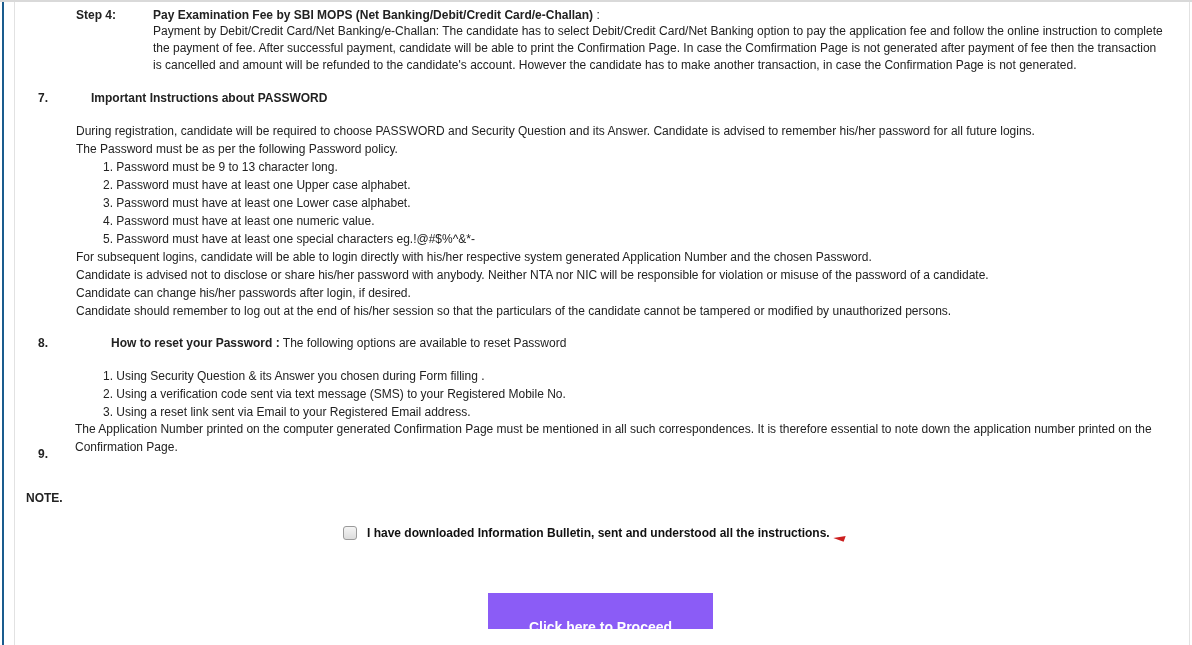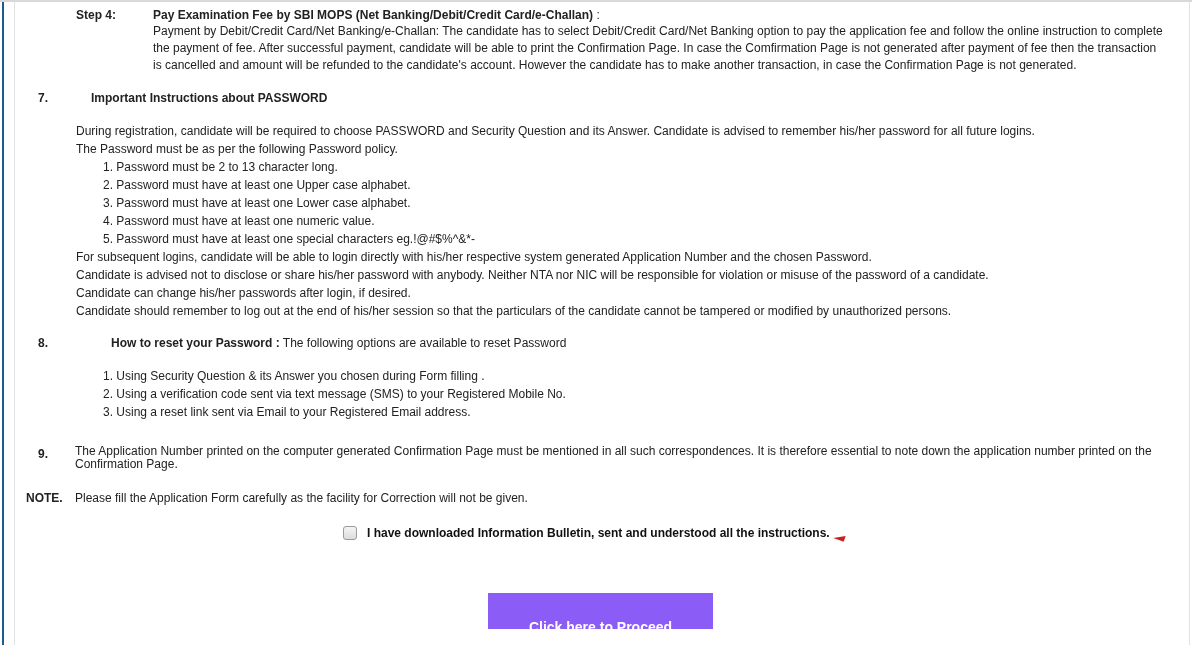--- a/index.html
+++ b/index.html
@@ -53,21 +53,21 @@
     .sec7-num { left: 38px; top: 89px; }
     .sec7-title { left: 75px; top: 89px; margin-left: 16px; }
 
     .para { left: 76px; }
     .list-item { left: 103px; }
 
     .sec8-num { left: 38px; top: 334px; }
     .sec8-title { left: 75px; top: 334px; padding-left: 36px; }
 
     .sec9-num { left: 38px; top: 445px; }
-    .sec9-body { left: 75px; top: 445px; width: 1090px; white-space: normal; line-height: 13px; }
+    .sec9-body { left: 75px; top: 420px; width: 1090px; white-space: normal; line-height: 18px; }
 
     .note-label { left: 26px; top: 489px; }
     .note-body { left: 75px; top: 489px; }
 
     .agree-row {
       position: absolute;
       left: 343px; top: 524px;
       display: flex; align-items: center;
     }
     .checkbox {
@@ -121,41 +121,40 @@
   <div class="right-rule"></div>
 
   <div class="abs b step-label">Step 4:</div>
   <div class="abs step-title"><span class="b">Pay Examination Fee by SBI MOPS (Net Banking/Debit/Credit Card/e-Challan)</span><span> :</span></div>
   <div class="abs step-body">Payment by Debit/Credit Card/Net Banking/e-Challan: The candidate has to select Debit/Credit Card/Net Banking option to pay the application fee and follow the online instruction to complete the payment of fee. After successful payment, candidate will be able to print the Confirmation Page. In case the Comfirmation Page is not generated after payment of fee then the transaction is cancelled and amount will be refunded to the candidate's account. However the candidate has to make another transaction, in case the Confirmation Page is not generated.</div>
 
   <div class="abs num sec7-num">7.</div>
   <div class="abs b sec7-title">Important Instructions about PASSWORD</div>
   <div class="abs para" style="top:122px">During registration, candidate will be required to choose PASSWORD and Security Question and its Answer. Candidate is advised to remember his/her password for all future logins.</div>
   <div class="abs para" style="top:140px">The Password must be as per the following Password policy.</div>
-  <div class="abs list-item" style="top:158px">1. Password must be 2 to 13 character long.</div>
+  <div class="abs list-item" style="top:158px">1. Password must be 9 to 13 character long.</div>
   <div class="abs list-item" style="top:176px">2. Password must have at least one Upper case alphabet.</div>
   <div class="abs list-item" style="top:194px">3. Password must have at least one Lower case alphabet.</div>
   <div class="abs list-item" style="top:212px">4. Password must have at least one numeric value.</div>
   <div class="abs list-item" style="top:230px">5. Password must have at least one special characters eg.!@#$%^&amp;*-</div>
   <div class="abs para" style="top:248px">For subsequent logins, candidate will be able to login directly with his/her respective system generated Application Number and the chosen Password.</div>
   <div class="abs para" style="top:266px">Candidate is advised not to disclose or share his/her password with anybody. Neither NTA nor NIC will be responsible for violation or misuse of the password of a candidate.</div>
   <div class="abs para" style="top:302px">Candidate should remember to log out at the end of his/her session so that the particulars of the candidate cannot be tampered or modified by unauthorized persons.</div>
   <div class="abs para" style="top:284px">Candidate can change his/her passwords after login, if desired.</div>
 
   <div class="abs num sec8-num">8.</div>
   <div class="abs sec8-title"><span class="b">How to reset your Password :</span><span> The following options are available to reset Password</span></div>
   <div class="abs list-item" style="top:367px">1. Using Security Question &amp; its Answer you chosen during Form filling .</div>
   <div class="abs list-item" style="top:385px">2. Using a verification code sent via text message (SMS) to your Registered Mobile No.</div>
   <div class="abs list-item" style="top:403px">3. Using a reset link sent via Email to your Registered Email address.</div>
 
   <div class="abs num sec9-num">9.</div>
   <div class="abs sec9-body">The Application Number printed on the computer generated Confirmation Page must be mentioned in all such correspondences. It is therefore essential to note down the application number printed on the Confirmation Page.</div>
 
   <div class="abs b note-label">NOTE.</div>
-  <div class="abs note-body">Please fill the Application Form carefully as the facility for Correction will not be given.</div>
 
   <label class="agree-row">
     <span class="checkbox" role="checkbox" aria-checked="false"></span>
     <span class="agree-label">I have downloaded Information Bulletin, sent and understood all the instructions.</span>
   </label>
   <div class="req-marker"></div>
 
   <button class="proceed-btn">Click here to Proceed</button>
 </div>
 

